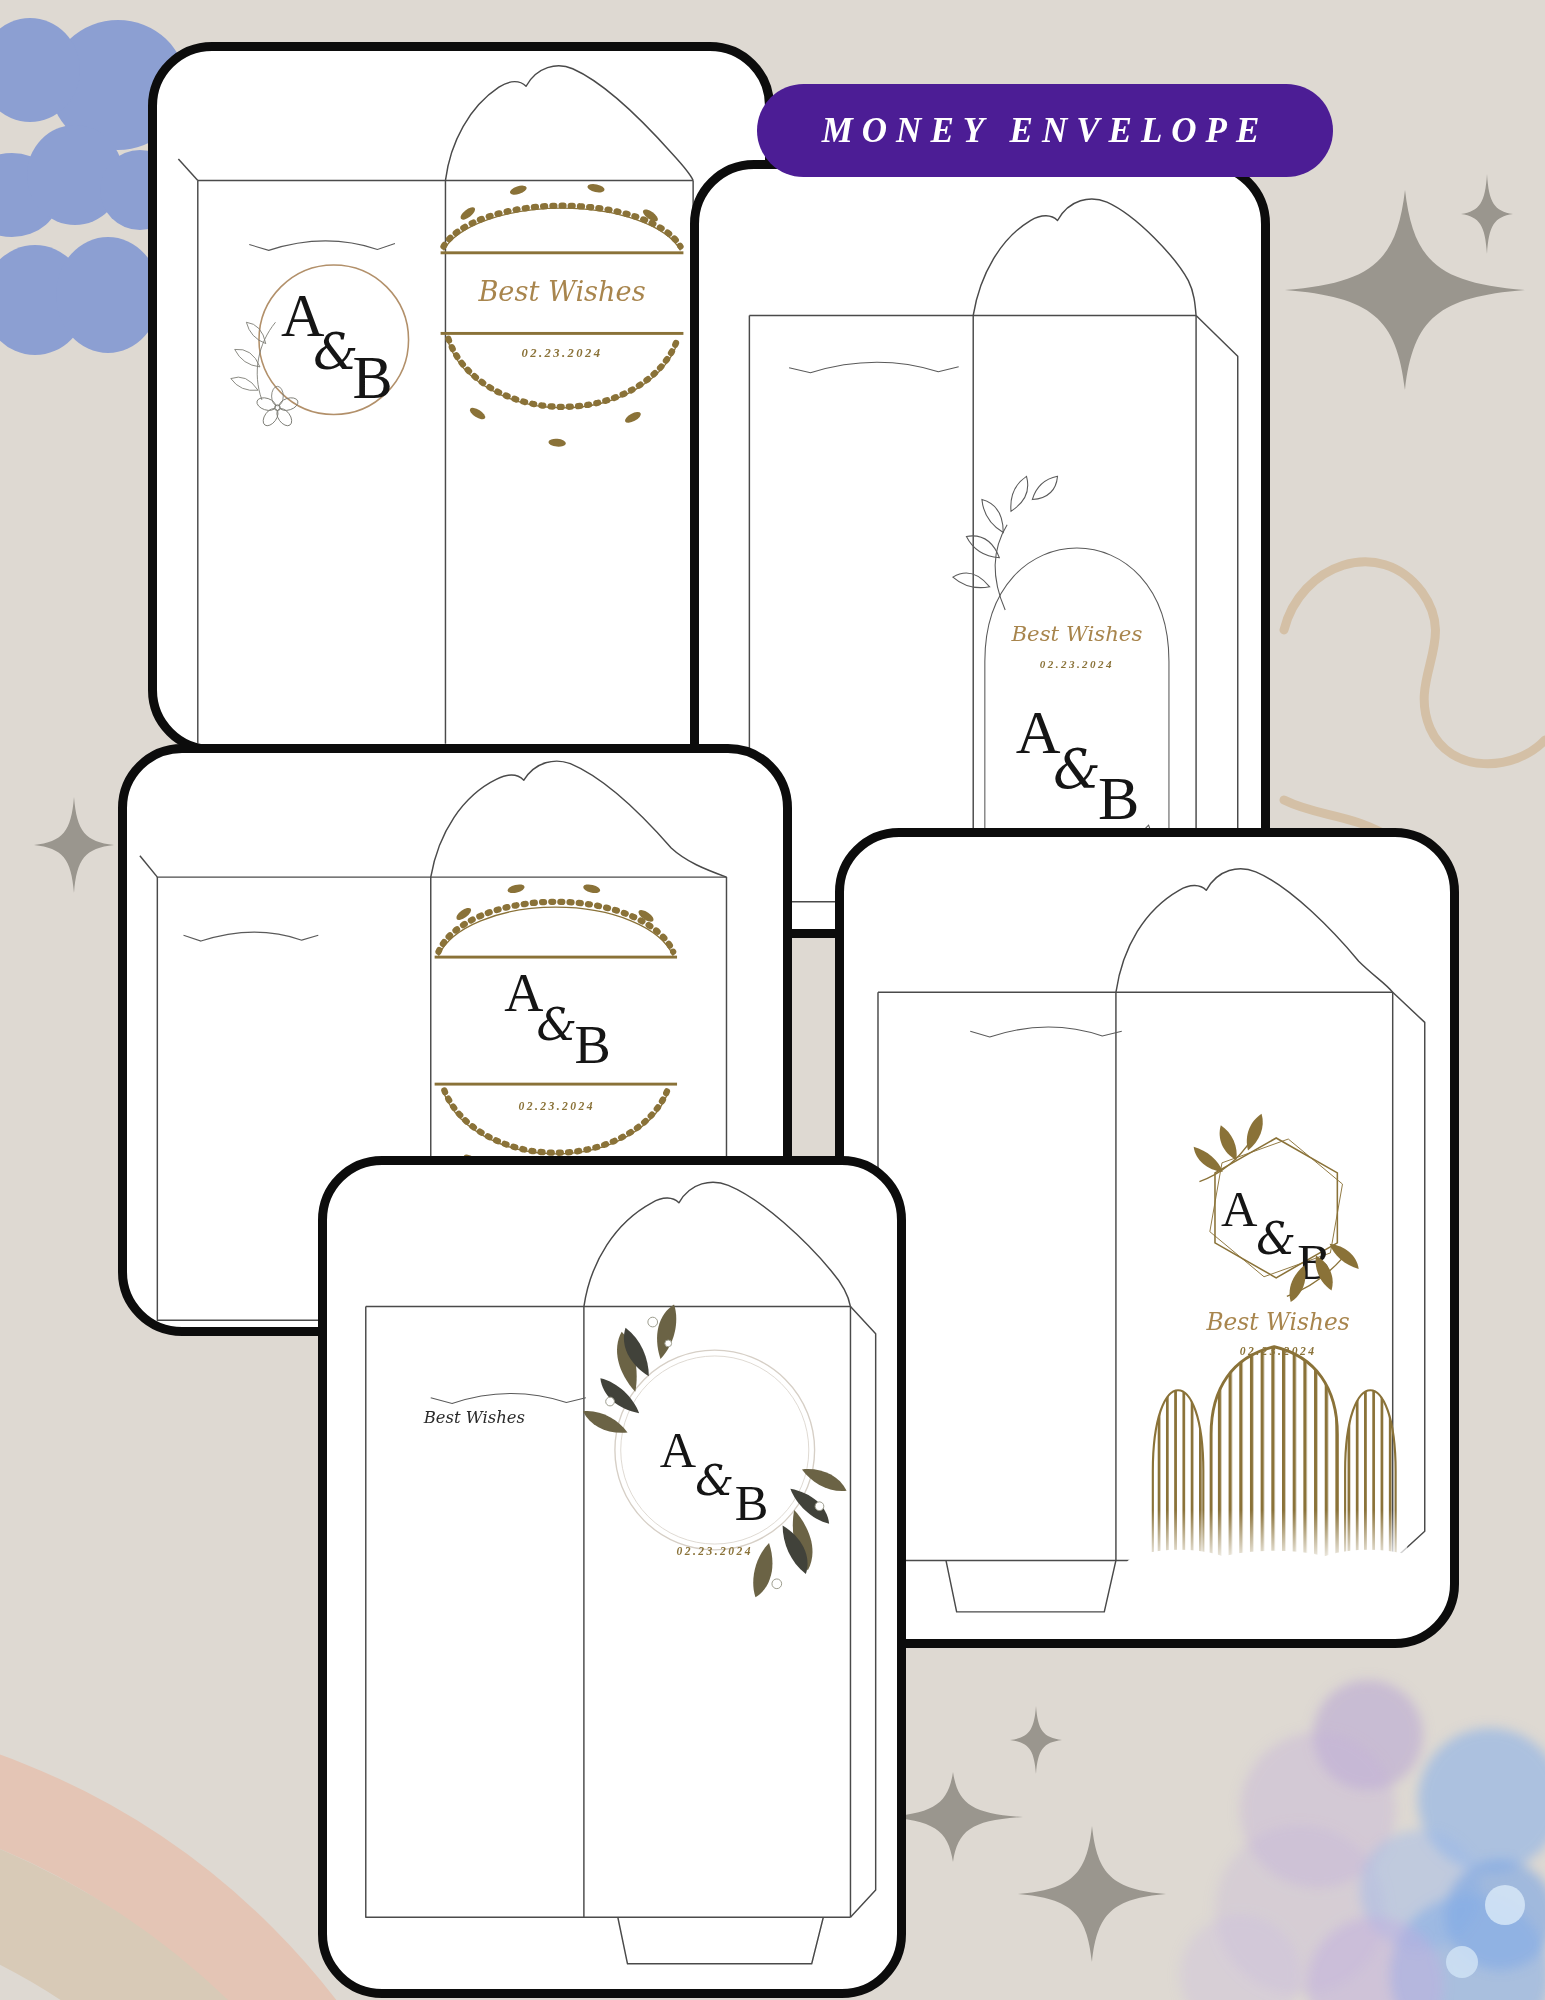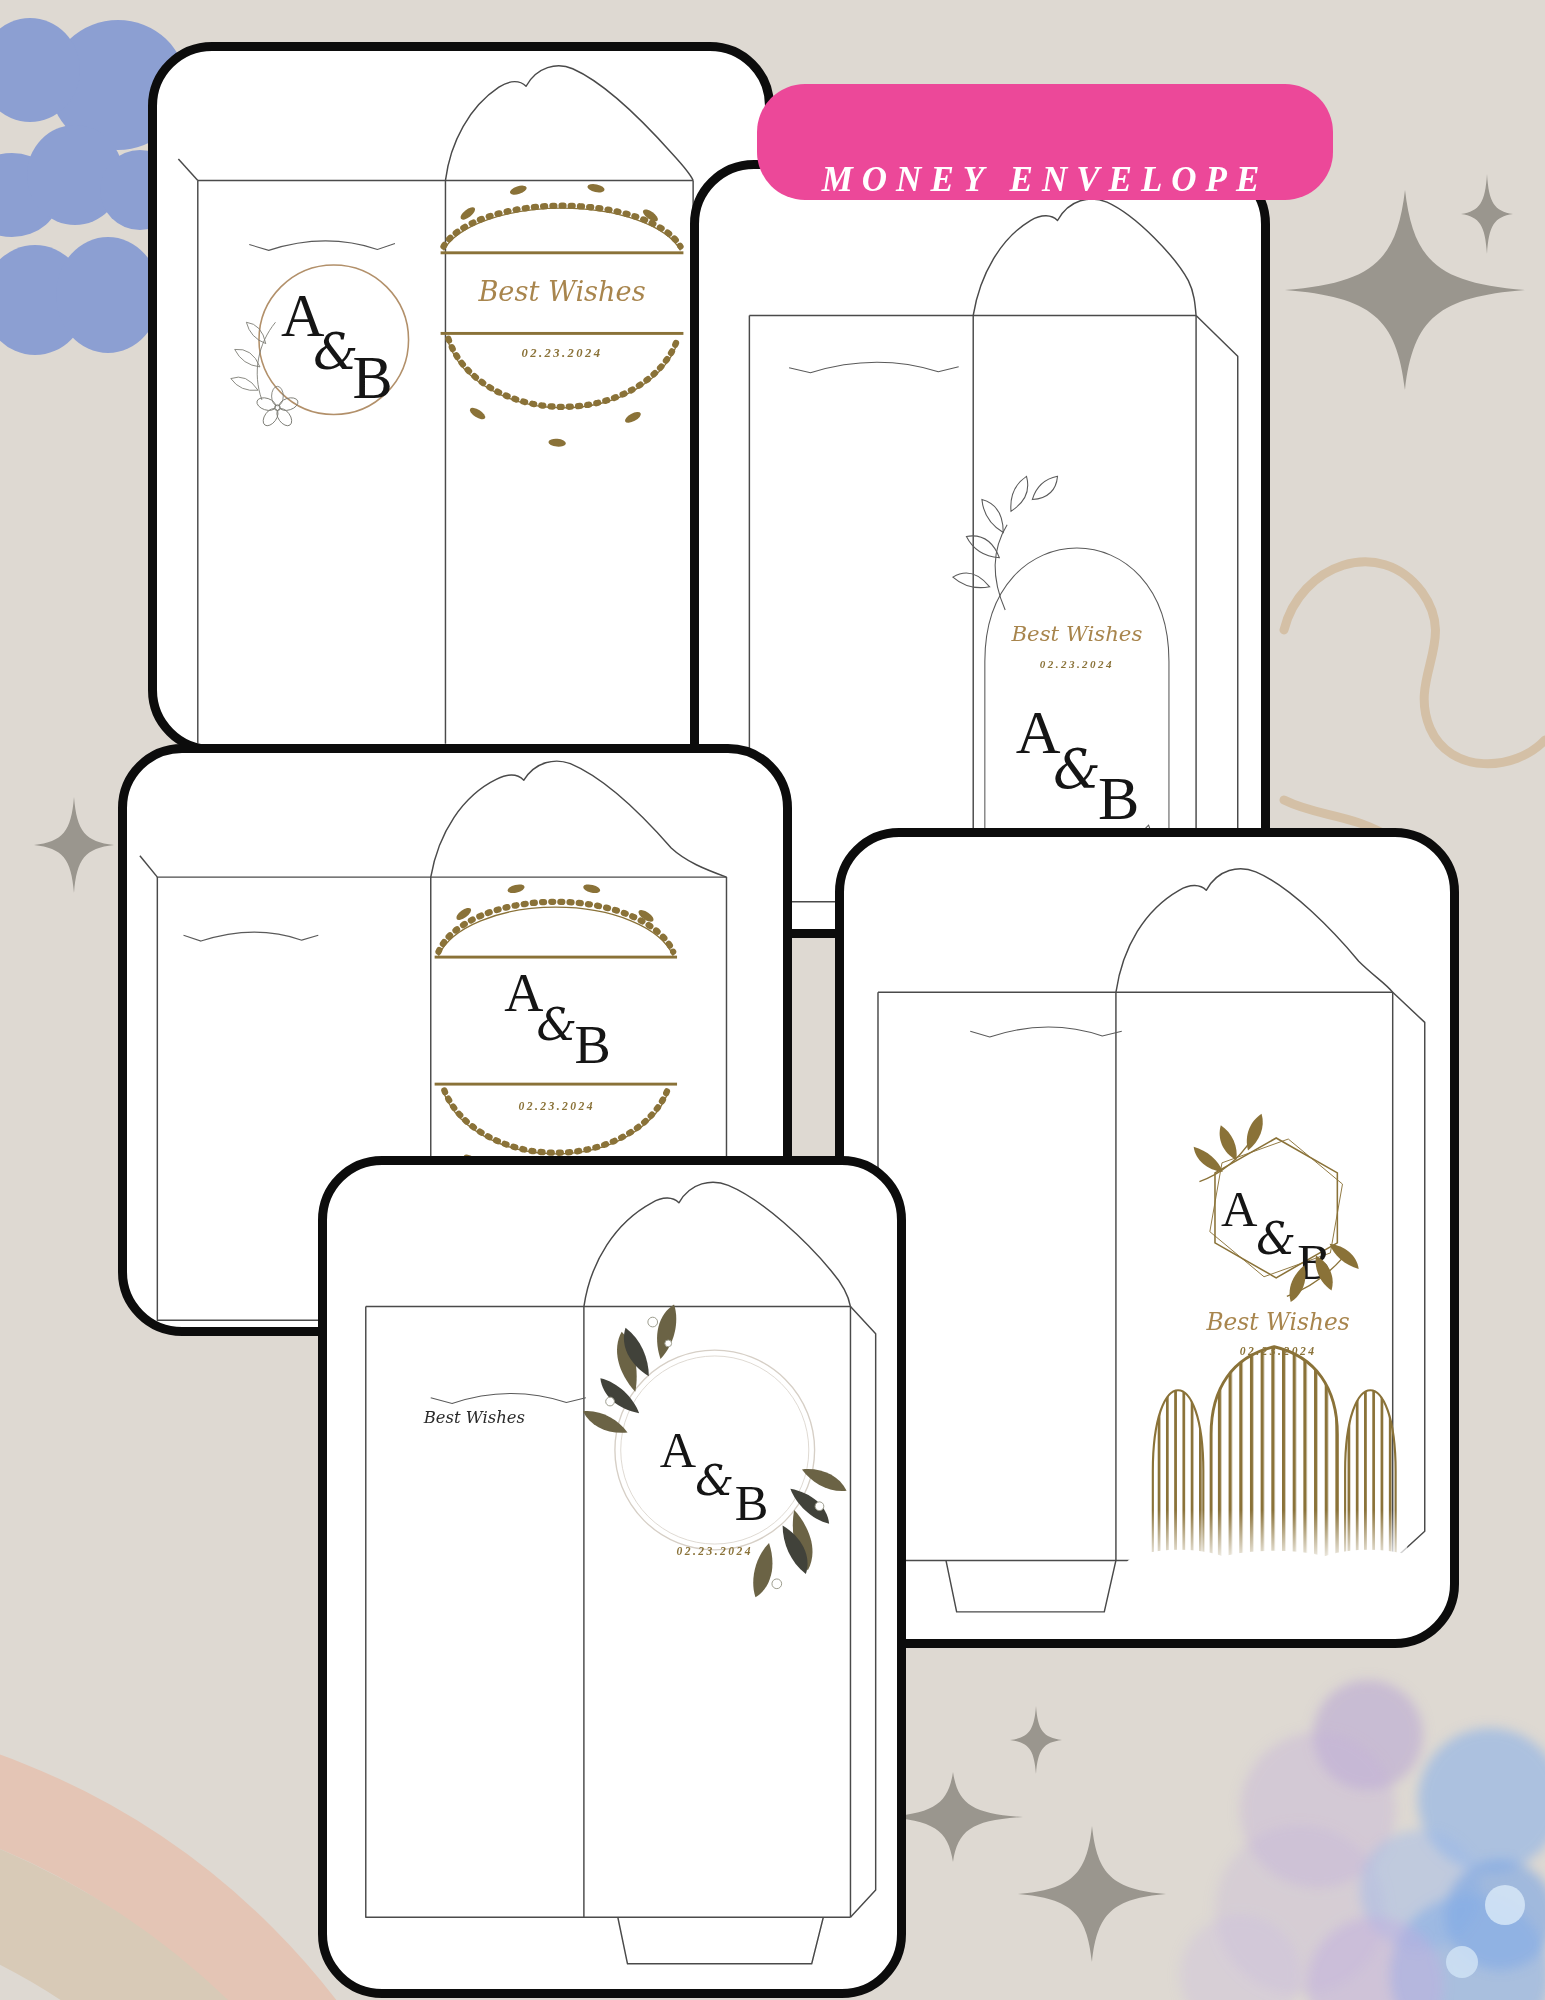--- a/index.html
+++ b/index.html
@@ -7,22 +7,22 @@
        background:#ded9d2;font-family:"Liberation Serif",serif;}
   .bg-deco{position:absolute;left:0;top:0;z-index:0;}
   .card{position:absolute;background:#ffffff;border:9px solid #0c0c0c;
         border-radius:64px;box-sizing:border-box;overflow:hidden;}
   .card svg{position:absolute;left:0;top:0;width:100%;height:100%;}
   .env1{left:148px;top:42px;width:626px;height:712px;z-index:1;}
   .env2{left:690px;top:160px;width:580px;height:778px;z-index:2;}
   .env3{left:118px;top:744px;width:674px;height:592px;z-index:3;}
   .env5{left:835px;top:828px;width:624px;height:820px;z-index:4;}
   .env4{left:318px;top:1156px;width:588px;height:842px;z-index:5;}
-  .badge{position:absolute;left:757px;top:84px;width:576px;height:116px;
-         background:#ec4899;border-radius:48px;display:flex;align-items:flex-end;
+  .badge{position:absolute;left:757px;top:84px;width:576px;height:93px;
+         background:#4c1d95;border-radius:48px;display:flex;align-items:center;
          justify-content:center;z-index:6;}
   .badge span{font-family:"Liberation Serif",serif;font-style:italic;font-weight:700;
          font-size:35px;letter-spacing:9px;color:#ffffff;white-space:nowrap;}
   
   .tpl{fill:none;stroke:#4a4a4a;stroke-width:1.5;stroke-linejoin:round;}
   .thin{fill:none;stroke:#5a5a5a;stroke-width:1.1;}
   .sketch{fill:none;stroke:#7a7a72;stroke-width:0.9;}
   .vine{fill:none;stroke:#8a7238;stroke-width:1.4;}
   .bead{fill:none;stroke:#8a7238;stroke-width:6.5;stroke-dasharray:2 7.5;stroke-linecap:round;}
   .goldleaf{fill:#8a7238;}

